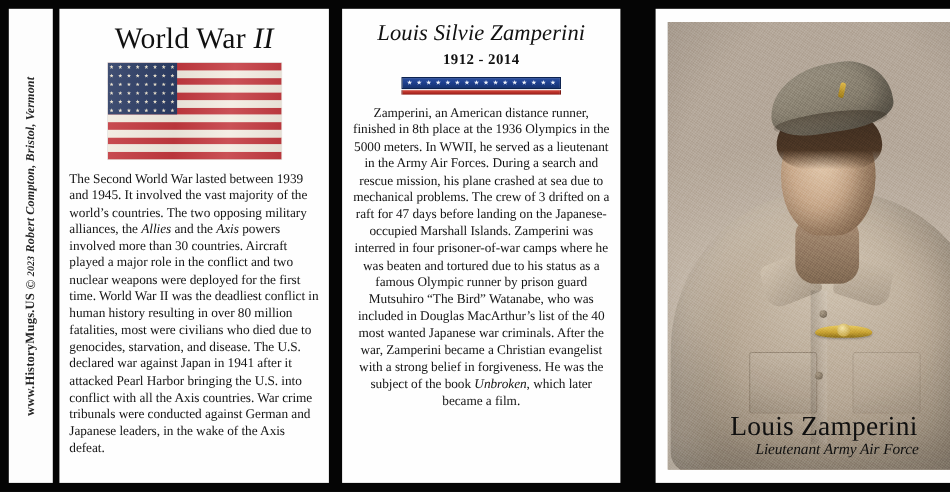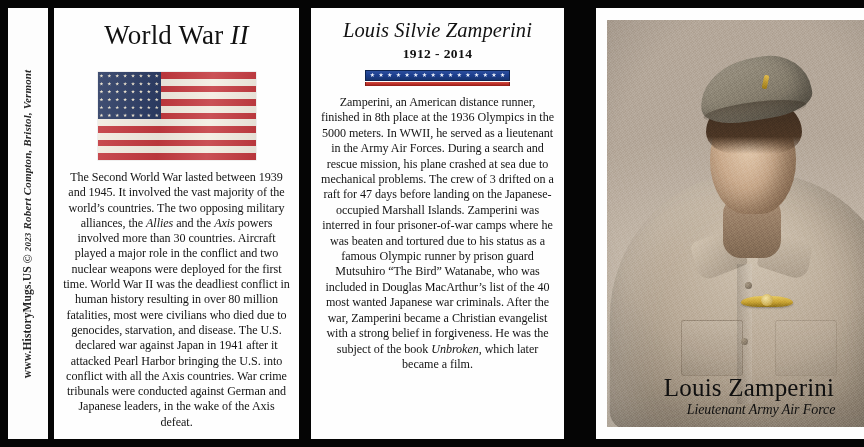--- a/index.html
+++ b/index.html
@@ -79,21 +79,21 @@
     flex-direction: column;
   }
   .ww2-title {
     text-align: center;
     font-family: "Liberation Serif", serif;
     font-size: 27px;
     line-height: 1;
     font-weight: 400;
     letter-spacing: 0.2px;
     color: #111;
-    margin-bottom: 23px;
+    margin-bottom: 8px;
   }
   .ww2-title .ww2-italicish {
     font-style: italic;
     font-family: "Liberation Serif", serif;
   }
 
   
   .flag-wrap {
     width: 158px;
     margin: 0 auto 10px auto;
@@ -139,21 +139,21 @@
     background:
       linear-gradient(95deg, rgba(255,255,255,0.10) 0%, rgba(0,0,0,0.05) 40%, rgba(255,255,255,0.12) 70%, rgba(0,0,0,0.06) 100%);
     pointer-events: none;
   }
 
   .body-text {
     font-family: "Liberation Serif", serif;
     font-size: 12.1px;
     line-height: 1.265;
     color: #141414;
-    text-align: center;
+    text-align: left;
     letter-spacing: -0.05px;
   }
   .body-text em { font-style: italic; }
 
   
   .bio-inner {
     padding: 12px 10px 6px 10px;
     height: 100%;
     display: flex;
     flex-direction: column;

